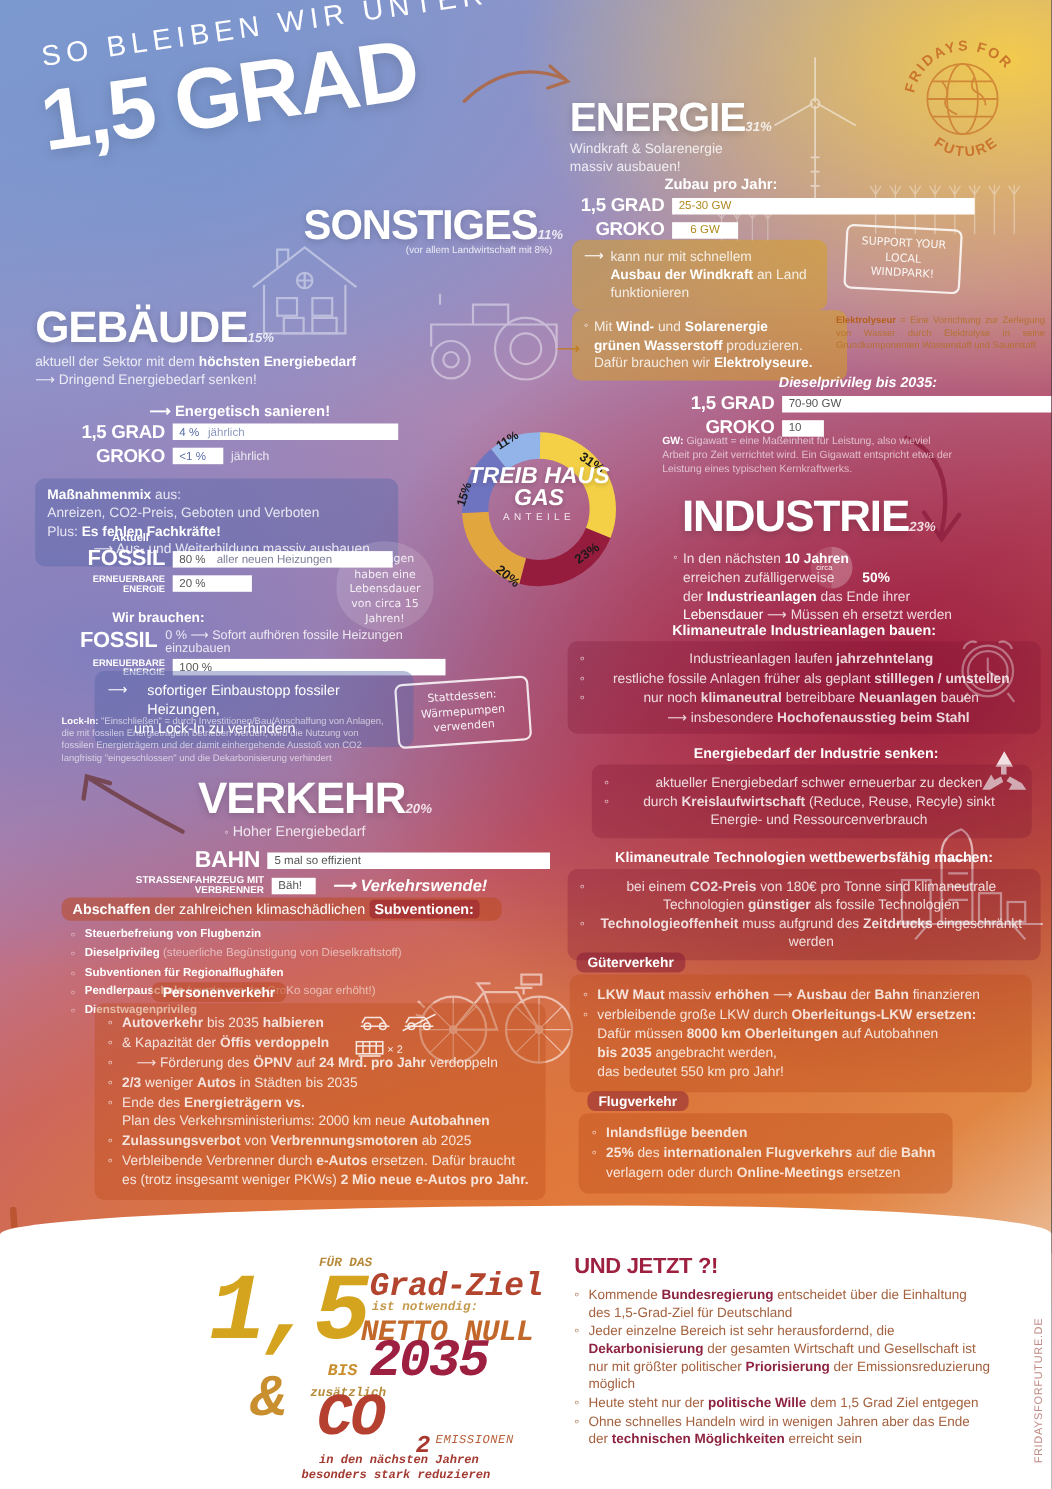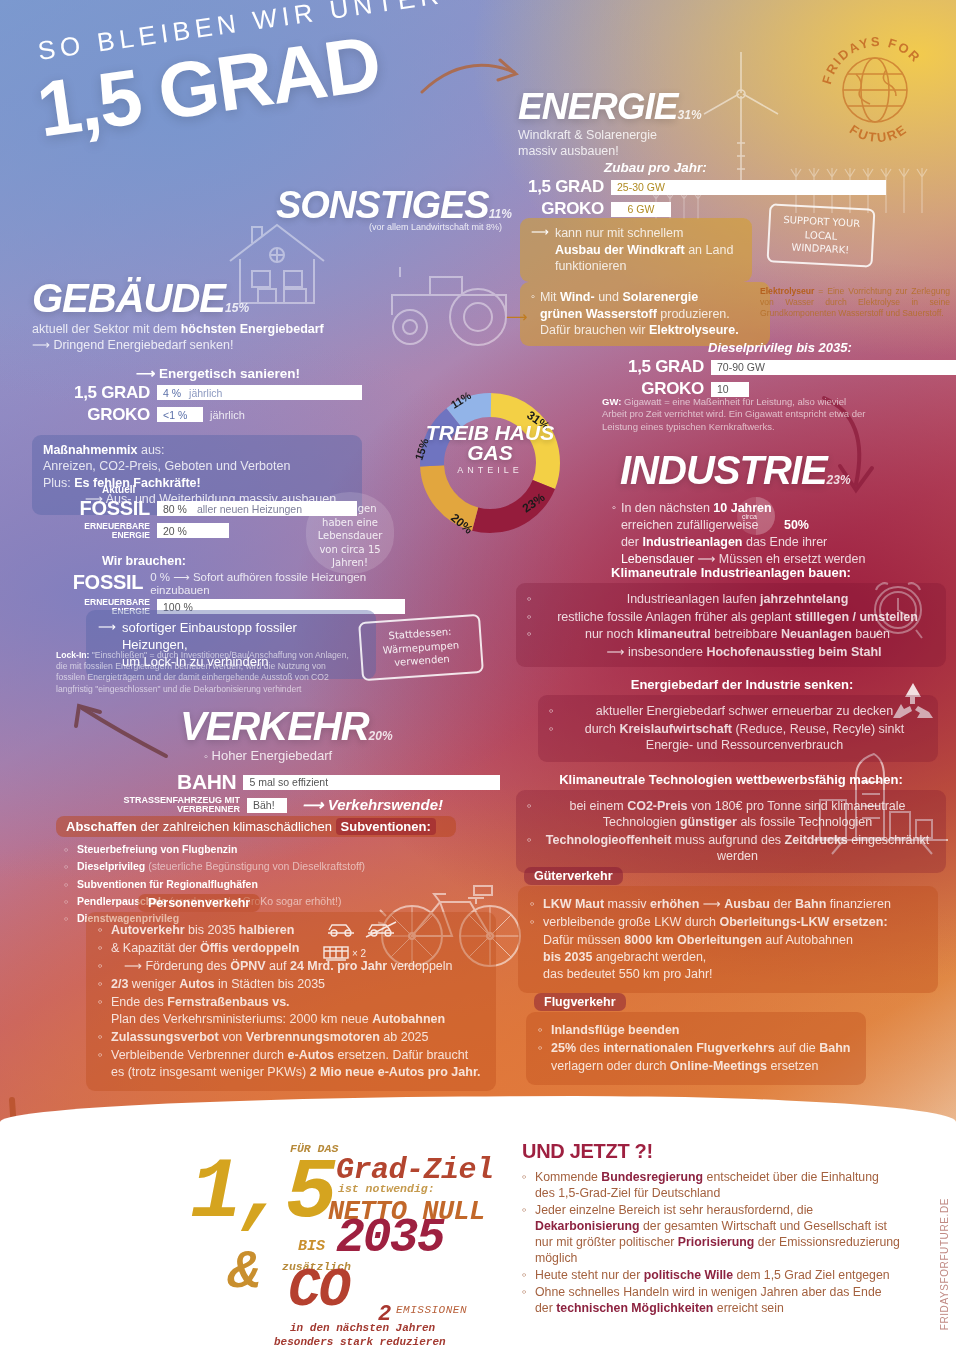--- a/index.html
+++ b/index.html
@@ -33,21 +33,21 @@
   .white-band-cover {
     position: absolute; left: 0; right: 0; bottom: 0; height: 215px; background: #fff;
   }
 
   
   .b { font-weight: 700; }
   .wht { color: #ffffff; }
   .soft { color: rgba(255,255,255,0.82); }
 
   .sector-title {
-    font-weight: 800; font-style: italic; letter-spacing: -1px;
+    font-weight: 800; letter-spacing: -1px;
     color: #fff; text-shadow: 0 2px 7px rgba(0,0,0,0.18);
     line-height: 1;
     text-align: center;
   }
   .pct { font-size: 12px; font-weight: 600; font-style: italic; letter-spacing: 0; }
 
   
   .barrow { display: flex; align-items: center; gap: 7px; margin: 2px 0; }
   .barlabel { font-weight: 800; font-size: 17px; letter-spacing: -.3px; text-align: right; }
   .bar {
@@ -370,21 +370,21 @@
       </div>
     </div>
   </div>
 
   <div class="bubble handwritten" style="position:absolute;left:306px;top:492px;width:88px;height:82px;padding:10px 6px;color:rgba(255,255,255,.85);">Heizungen haben eine Lebensdauer von circa 15 Jahren!</div>
 
   <div class="panel blue" style="position:absolute;left:86px;top:610px;width:290px;padding:9px 12px;">
     <div style="display:flex;gap:6px;">
       <span>⟶</span>
       <div>
-        <div class="wht" style="font-size:13px;">sofortiger Einbaustopp fossiler Heizungen,</div>
+        <div class="wht" style="font-size:13px;margin-left:12px;">sofortiger Einbaustopp fossiler Heizungen,</div>
         <div class="wht" style="font-size:13px;">um Lock-In zu verhindern</div>
       </div>
     </div>
   </div>
 
   <div class="fineprint" style="position:absolute;left:56px;top:650px;width:300px;color:rgba(255,255,255,.62);">
     <b class="wht">Lock-In:</b><span> "Einschließen" = durch Investitionen/Bau/Anschaffung von Anlagen, die mit fossilen Energieträgern betrieben werden, wird die Nutzung von fossilen Energieträgern und der damit einhergehende Ausstoß von CO2 langfristig "eingeschlossen" und die Dekarbonisierung verhindert</span>
   </div>
 
   <div class="sticker handwritten" style="position:absolute;left:360px;top:618px;width:122px;transform:rotate(-4deg);color:rgba(255,255,255,.9);">Stattdessen: Wärmepumpen verwenden</div>
@@ -420,21 +420,21 @@
     <div>
       <span class="sector-title" style="font-size:37px;">ENERGIE</span><span class="pct soft">31%</span>
     </div>
     <div class="soft" style="font-size:12.5px;line-height:1.28;margin-top:2px;">
       <div>Windkraft &amp; Solarenergie</div>
       <div>massiv ausbauen!</div>
     </div>
   </div>
 
   <div style="position:absolute;left:508px;top:160px;width:430px;">
-    <div class="b" style="font-size:13.5px;font-style:italic;padding-left:96px;">Zubau pro Jahr:</div>
+    <div class="b" style="font-size:13.5px;padding-left:96px;">Zubau pro Jahr:</div>
     <div class="barrow">
       <div class="barlabel" style="width:96px;">1,5 GRAD</div>
       <div class="bar gold" style="width:275px;">
         <span>25-30 GW</span>
       </div>
     </div>
     <div class="barrow">
       <div class="barlabel" style="width:96px;">GROKO</div>
       <div class="bar gold" style="width:60px;justify-content:center;">
         <span>6 GW</span>
@@ -598,21 +598,21 @@
   </div>
   <div class="panel orgdk" style="position:absolute;left:86px;top:912px;width:410px;padding:9px 12px;font-size:12.5px;">
     <ul class="dots soft" style="line-height:1.36;">
       <li><b>Autoverkehr</b> bis 2035 <b>halbieren</b></li>
       <li style="list-style:none;padding-left:13px;">&amp; Kapazität der <b>Öffis verdoppeln</b></li>
       <li style="list-style:none;padding-left:40px;">
         <span style="margin-left:-14px;">⟶</span>
         <span>Förderung des <b>ÖPNV</b> auf <b>24 Mrd. pro Jahr</b> verdoppeln</span>
       </li>
       <li><b>2/3</b> weniger <b>Autos</b> in Städten bis 2035</li>
-      <li>Ende des <b>Fernstraßenbaus vs.</b><br>Plan des Verkehrsministeriums: 2000 km neue <b>Autobahnen</b></li>
+      <li>Ende des <b>Energieträgern vs.</b><br>Plan des Verkehrsministeriums: 2000 km neue <b>Autobahnen</b></li>
       <li><b>Zulassungsverbot</b> von <b>Verbrennungsmotoren</b> ab 2025</li>
       <li>Verbleibende Verbrenner durch <b>e-Autos</b> ersetzen. Dafür braucht es (trotz insgesamt weniger PKWs) <b>2 Mio neue e-Autos pro Jahr.</b></li>
     </ul>
   </div>
 
   <div class="deco" style="left:326px;top:920px;opacity:.85;">
     <svg width="76" height="18" viewBox="0 0 76 18" fill="none" stroke="#fff" stroke-width="1.4">
       <path d="M2 13 h26 M5 13 a3 3 0 1 0 6 0 a3 3 0 1 0 -6 0 M19 13 a3 3 0 1 0 6 0 a3 3 0 1 0 -6 0"></path>
       <path d="M3 10 l3-5 h14 l4 5"></path>
       <path d="M42 13 h26 M45 13 a3 3 0 1 0 6 0 a3 3 0 1 0 -6 0 M59 13 a3 3 0 1 0 6 0 a3 3 0 1 0 -6 0"></path>

